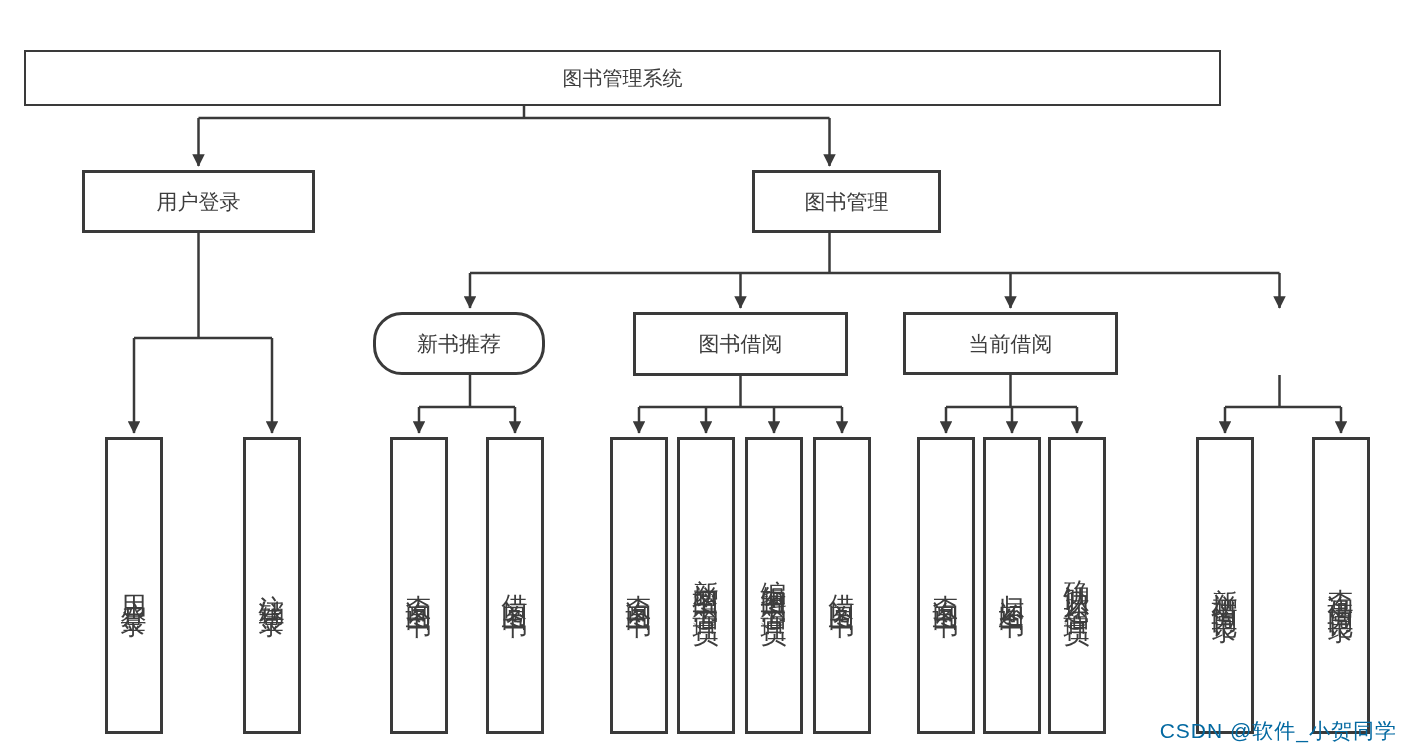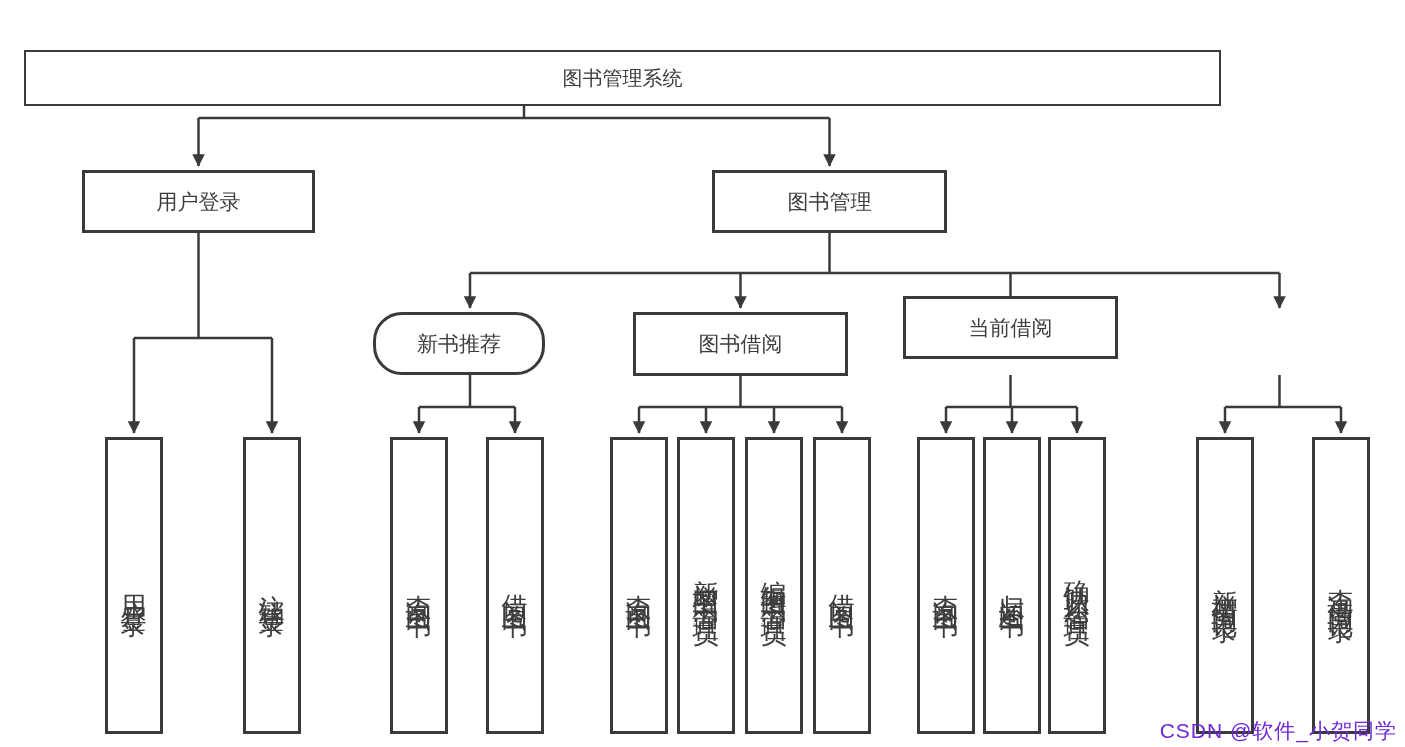--- a/index.html
+++ b/index.html
@@ -17,29 +17,29 @@
   }
   .box.root{border-width:2px;font-size:20px;}
   .box.lvl{font-size:21px;}
   .box.leaf span{
     writing-mode:vertical-rl;text-orientation:mixed;
     letter-spacing:6px;font-size:26px;line-height:1;
     white-space:nowrap;
   }
   .watermark{
     position:absolute;right:8px;bottom:2px;
-    font-size:21px;color:#6d28d9;letter-spacing:1px;
+    font-size:21px;color:#0369a1;letter-spacing:1px;
   }
   
   #n-root{left:24px;top:18px;width:1197px;height:56px;margin-top:32px;}
   #n-user{left:82px;top:170px;width:233px;height:63px;}
-  #n-mgmt{left:712px;top:170px;width:235px;height:63px;}
+  #n-mgmt{left:752px;top:170px;width:189px;height:63px;}
   #n-nb{left:373px;top:312px;width:172px;height:63px;border-radius:29px;}
   #n-bb{left:633px;top:312px;width:215px;height:64px;}
-  #n-cb{left:903px;top:296px;width:215px;height:63px;}
+  #n-cb{left:903px;top:312px;width:215px;height:63px;}
   #n-br{left:1172px;top:312px;width:215px;height:63px;}
   .leaf{top:437px;width:58px;height:297px;}
   #l-ul{left:105px;} #l-lo{left:243px;}
   #l-nbq{left:390px;} #l-nbb{left:486px;}
   #l-bbq{left:610px;} #l-bba{left:677px;} #l-bbe{left:745px;} #l-bbb{left:813px;}
   #l-cbq{left:917px;} #l-cbr{left:983px;} #l-cbc{left:1048px;}
   #l-bra{left:1196px;} #l-brq{left:1312px;}
 </style>
 </head>
 <body>

